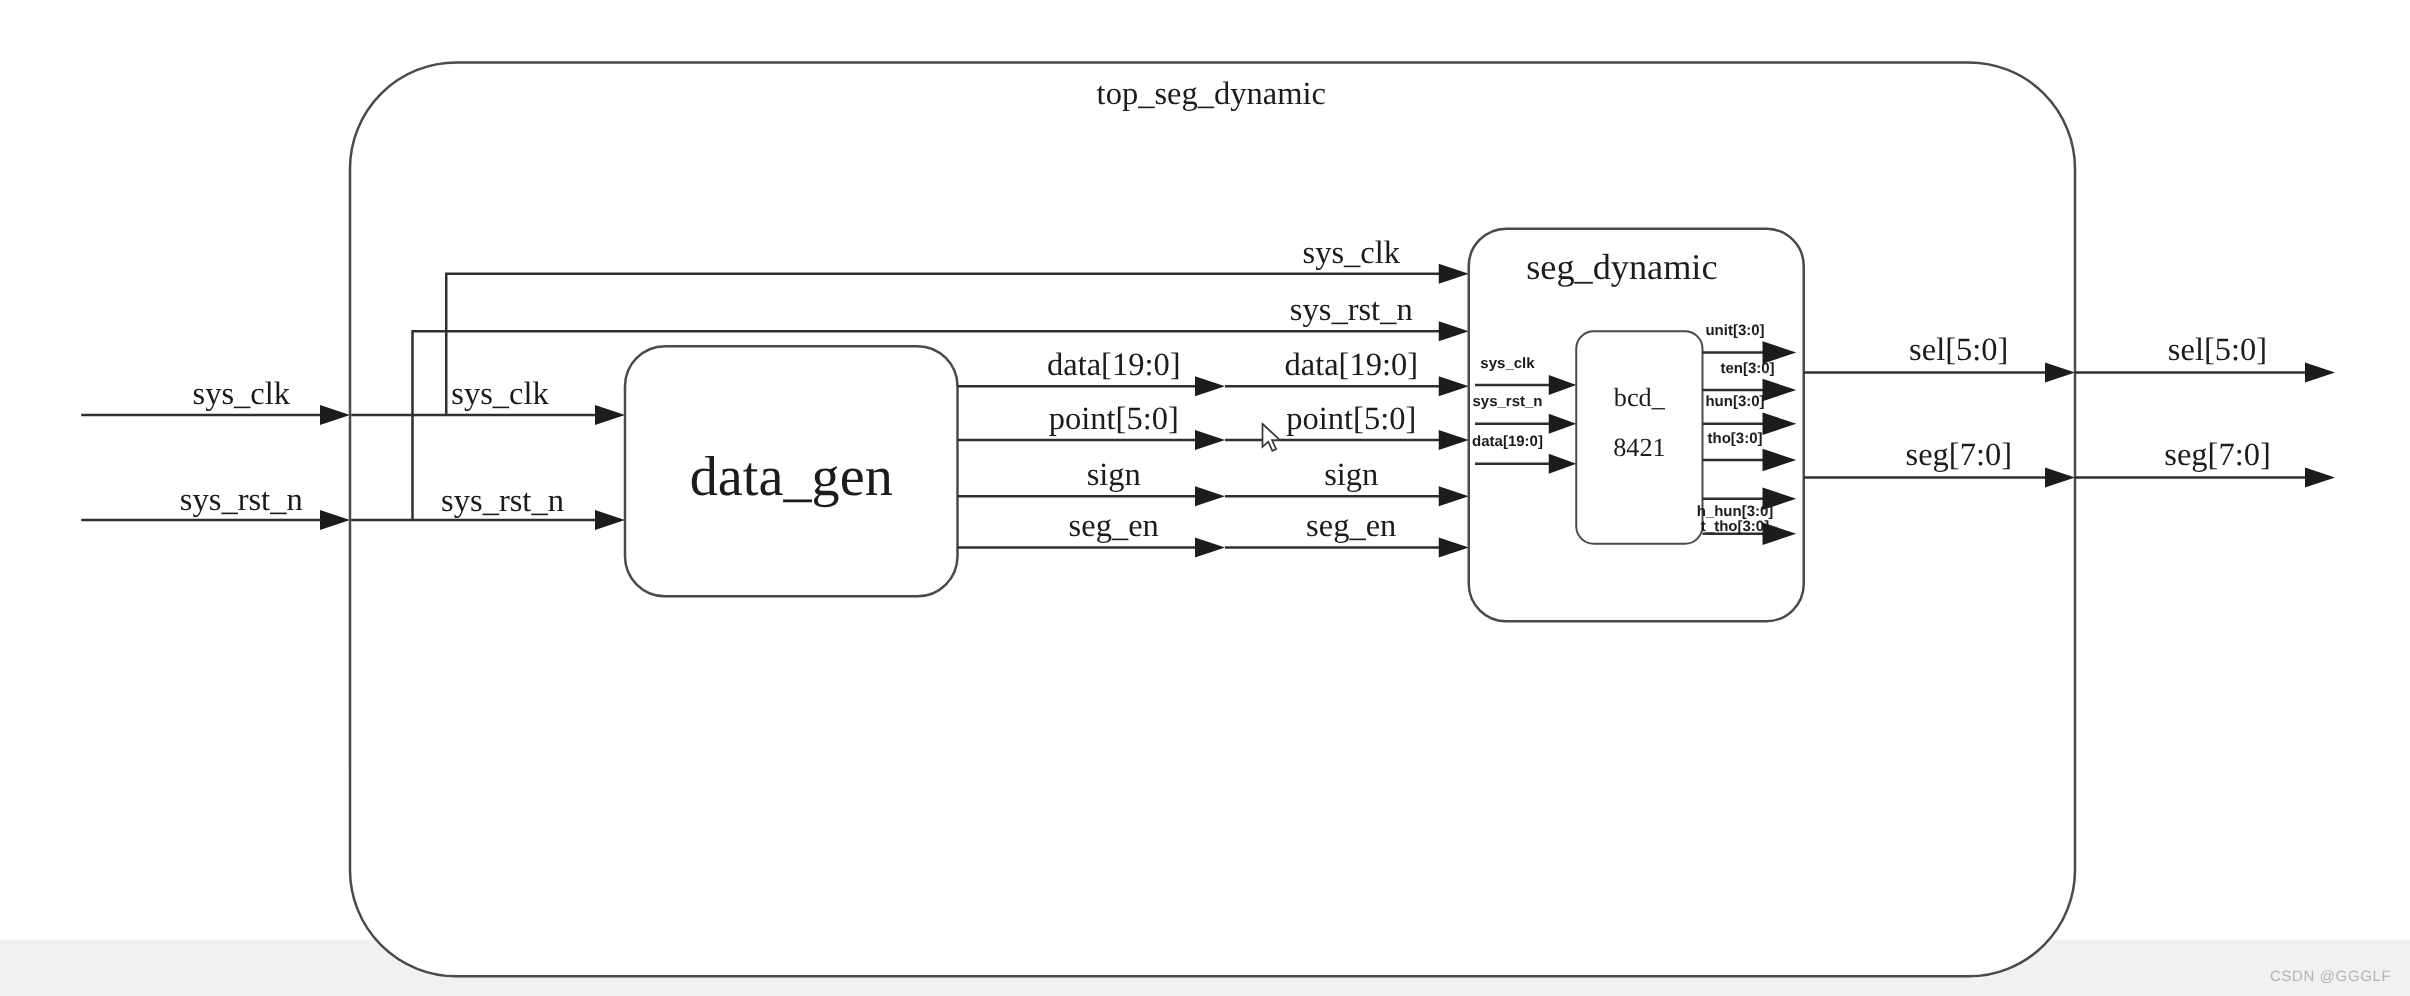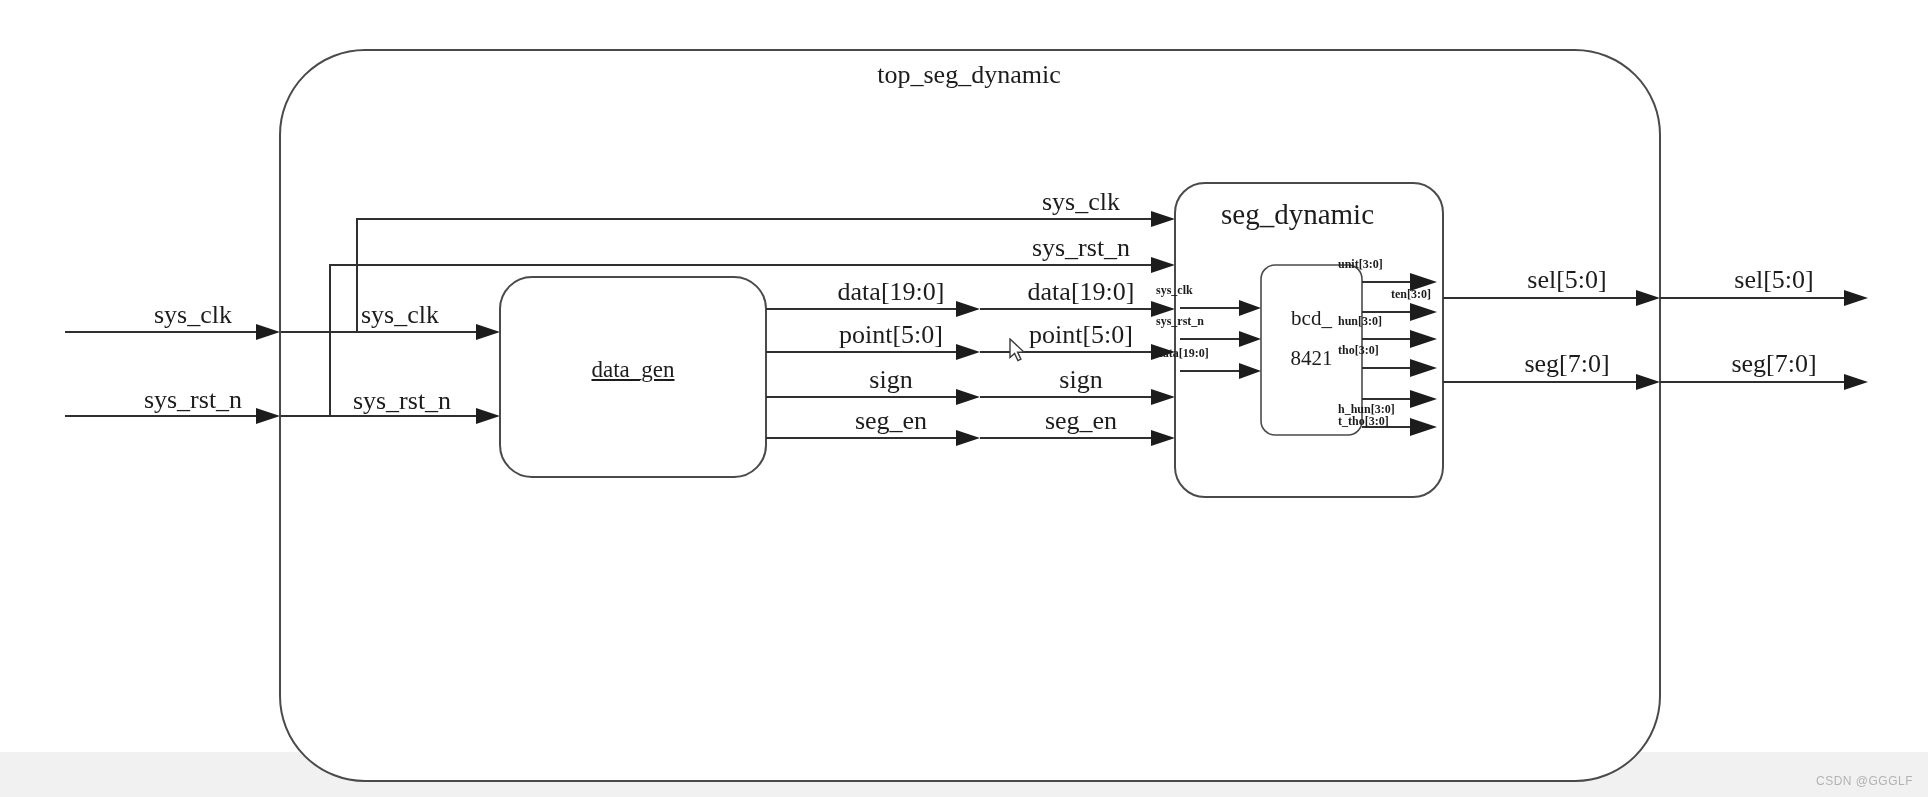--- a/index.html
+++ b/index.html
@@ -35,31 +35,31 @@
     stroke-width: 2;
   }
   .lbl {
     position: absolute;
     font-size: 26px;
     line-height: 1.05;
     white-space: nowrap;
   }
   .lbl.center { text-align: center; }
   .title-lbl   { font-size: 26px; }
-  .module-lbl  { font-size: 23px; text-decoration: underline; }
+  .module-lbl  { font-size: 45px; }
   .submodule-title-lbl { font-size: 29px; }
   .bcd-lbl     { font-size: 21px; }
   .port-lbl {
     position: absolute;
-    font-family: Liberation Serif, serif;
+    font-family: Liberation Sans, sans-serif;
     font-size: 12px;
     font-weight: bold;
     line-height: 1.1;
     white-space: nowrap;
-    text-align: left;
+    text-align: center;
   }
   #watermark {
     position: absolute;
     left: 1713px; top: 774px;
     width: 200px;
     text-align: right;
     font-family: "Liberation Sans", "DejaVu Sans", sans-serif;
     font-size: 12px;
     color: #b3b3b3;
     letter-spacing: 0.5px;
@@ -206,21 +206,21 @@
   <div class="lbl center" style="left:991px; top:366px; width:180px;">sign</div>
 
   <div class="lbl center" style="left:801px; top:407px; width:180px;">seg_en</div>
   <div class="lbl center" style="left:991px; top:407px; width:180px;">seg_en</div>
 
   <div class="port-lbl" style="left:1156px; top:284px; width:100px;">sys_clk</div>
   <div class="port-lbl" style="left:1156px; top:315px; width:100px;">sys_rst_n</div>
   <div class="port-lbl" style="left:1156px; top:347px; width:100px;">data[19:0]</div>
 
   <div class="port-lbl" style="left:1338px; top:258px; width:100px;">unit[3:0]</div>
-  <div class="port-lbl" style="left:1391px; top:288px; width:100px;">ten[3:0]</div>
+  <div class="port-lbl" style="left:1348px; top:288px; width:100px;">ten[3:0]</div>
   <div class="port-lbl" style="left:1338px; top:315px; width:100px;">hun[3:0]</div>
   <div class="port-lbl" style="left:1338px; top:344px; width:100px;">tho[3:0]</div>
   <div class="port-lbl" style="left:1338px; top:375px; width:100px;margin-top:40px;">t_tho[3:0]</div>
   <div class="port-lbl" style="left:1338px; top:403px; width:100px;">h_hun[3:0]</div>
 
   <div class="lbl center" style="left:1477px; top:266px; width:180px;">sel[5:0]</div>
   <div class="lbl center" style="left:1477px; top:350px; width:180px;">seg[7:0]</div>
   <div class="lbl center" style="left:1684px; top:266px; width:180px;">sel[5:0]</div>
   <div class="lbl center" style="left:1684px; top:350px; width:180px;">seg[7:0]</div>
 

